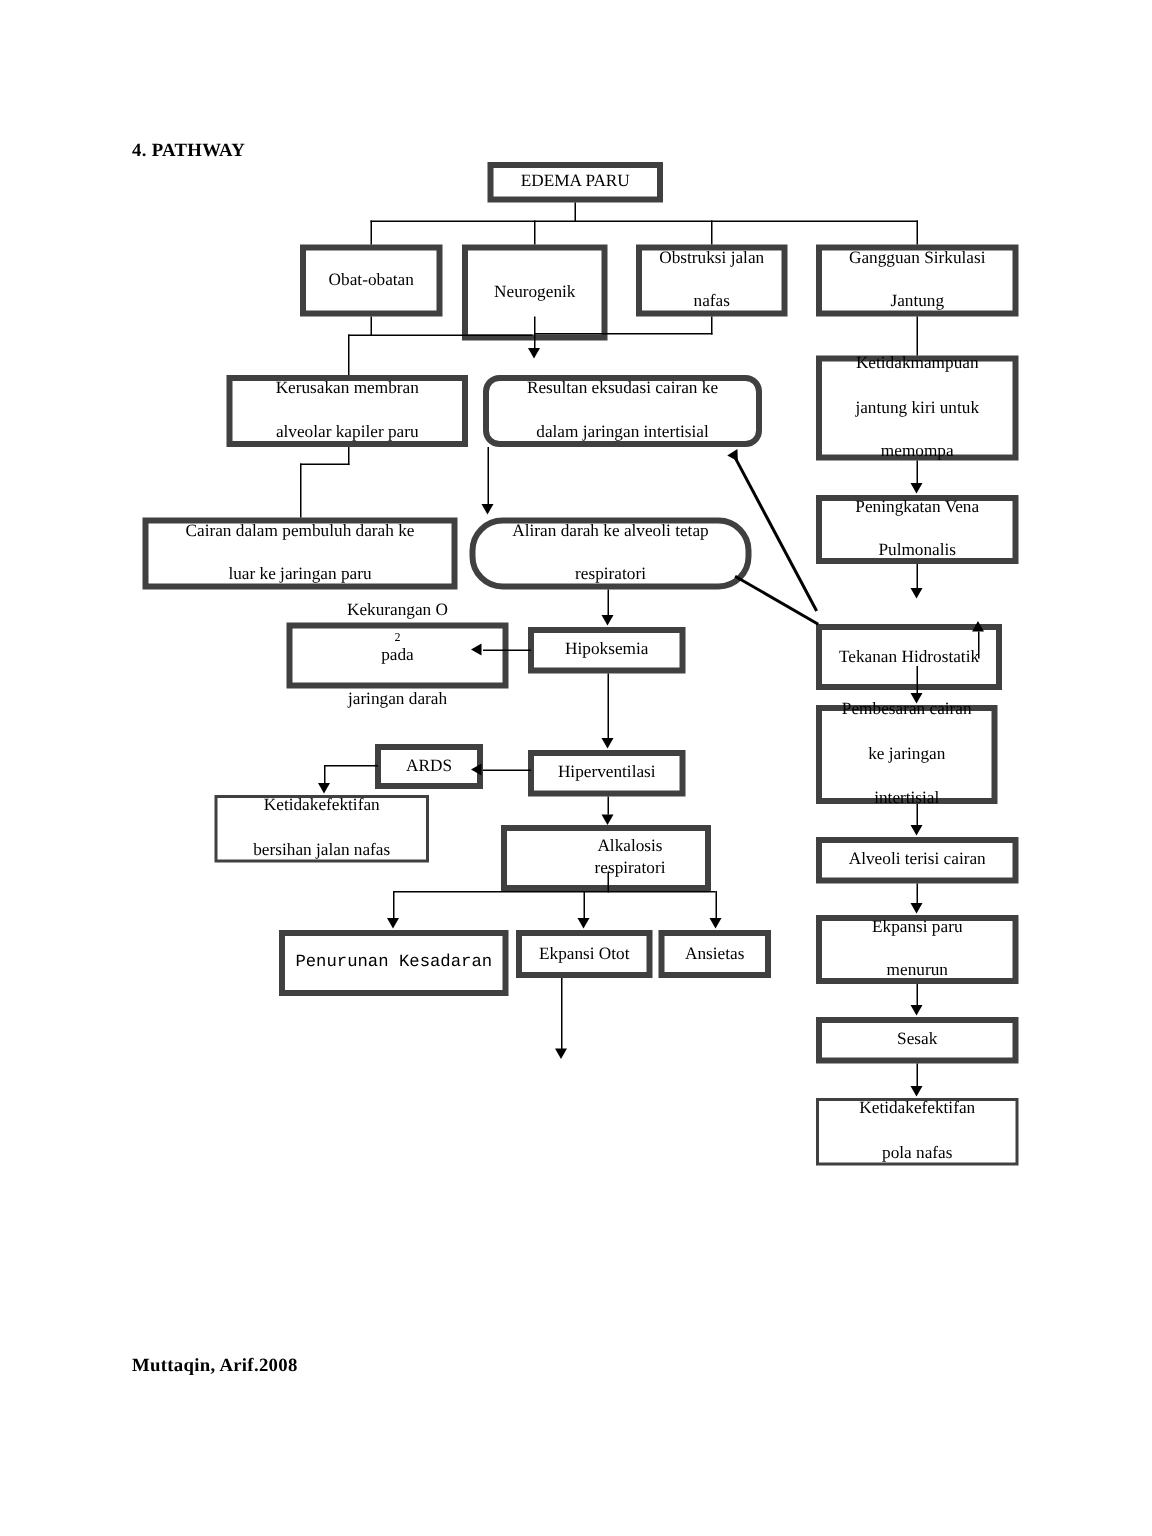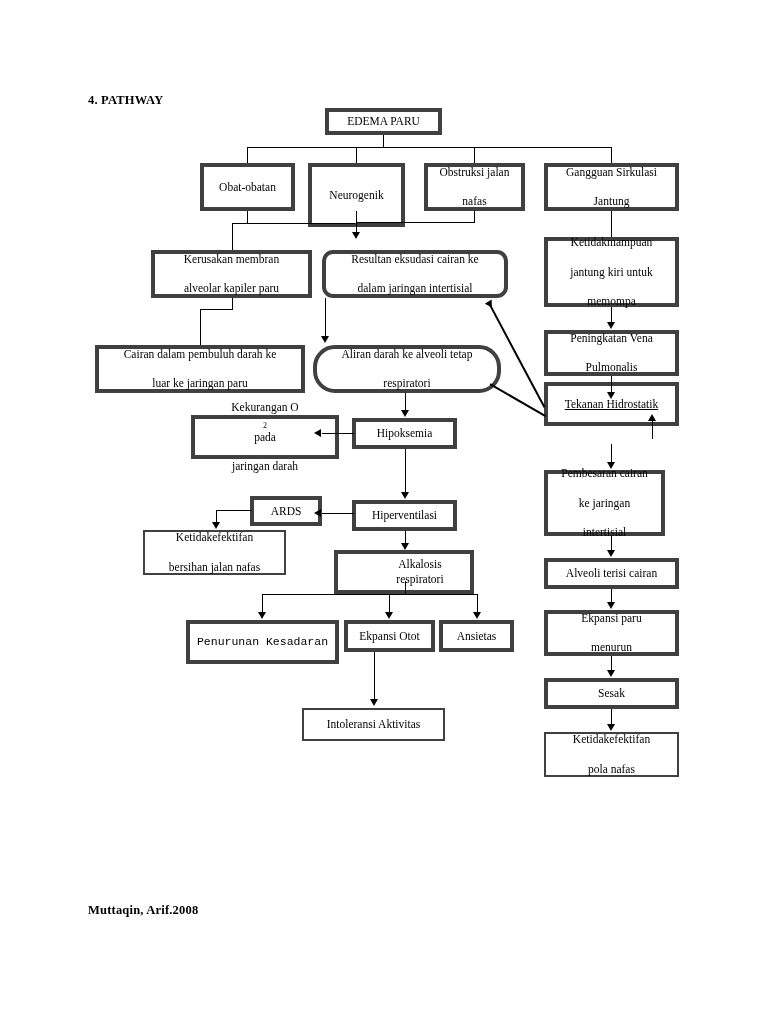--- a/index.html
+++ b/index.html
@@ -95,21 +95,21 @@
   <div class="box" style="left:544px;top:330px;width:135px;height:46px;">
     <span><span>Peningkatan Vena</span><br><span>Pulmonalis</span></span>
   </div>
 
   <div class="box" style="left:168px;top:415px;width:148px;height:44px;margin-left:23px;">
     <span><span>Kekurangan O</span><sub>2</sub> <span>pada</span><br><span>jaringan darah</span></span>
   </div>
   <div class="box" style="left:352px;top:418px;width:105px;height:31px;">
     <span>Hipoksemia</span>
   </div>
-  <div class="box" style="left:544px;top:382px;width:135px;height:44px;text-decoration:underline;">
+  <div class="box" style="left:544px;top:416px;width:124px;height:44px;">
     <span>Tekanan Hidrostatik</span>
   </div>
 
   <div class="ln lnv" style="left:652px;top:421px;height:18px;"></div>
   <div class="arw up" style="left:648px;top:414px;"></div>
 
   <div class="box" style="left:250px;top:496px;width:72px;height:30px;">
     <span>ARDS</span>
   </div>
   <div class="box" style="left:352px;top:500px;width:105px;height:31px;">
@@ -135,23 +135,20 @@
   <div class="box" style="left:344px;top:620px;width:91px;height:32px;">
     <span>Ekpansi Otot</span>
   </div>
   <div class="box" style="left:439px;top:620px;width:75px;height:32px;">
     <span>Ansietas</span>
   </div>
   <div class="box" style="left:544px;top:610px;width:135px;height:46px;">
     <span><span>Ekpansi paru</span><br><span>menurun</span></span>
   </div>
 
-  <div class="box thick" style="left:302px;top:708px;width:143px;height:33px;">
-    <span>Intoleransi Aktivitas</span>
-  </div>
   <div class="box" style="left:544px;top:678px;width:135px;height:31px;">
     <span>Sesak</span>
   </div>
   <div class="box thick" style="left:544px;top:732px;width:135px;height:45px;">
     <span><span>Ketidakefektifan</span><br><span>pola nafas</span></span>
   </div>
 
   <div class="ln lnv" style="left:383px;top:135px;height:13px;"></div>
   <div class="ln lnh" style="left:247px;top:147px;width:365px;"></div>
   <div class="ln lnv" style="left:247px;top:147px;height:16px;"></div>

